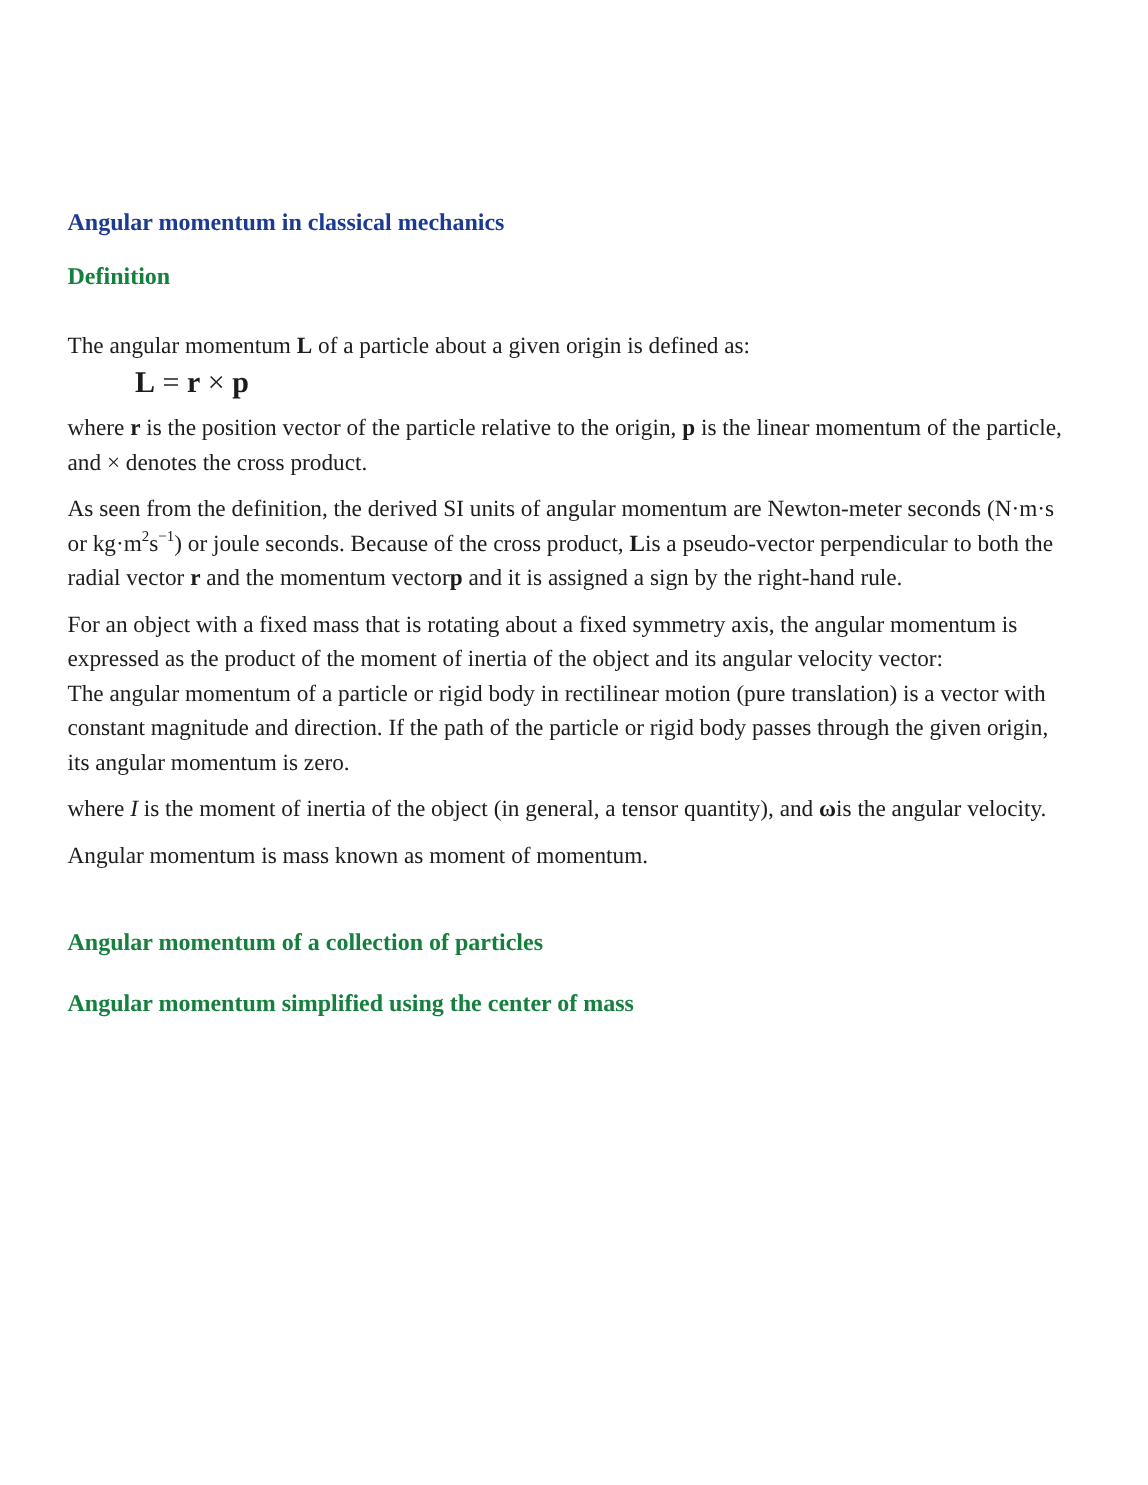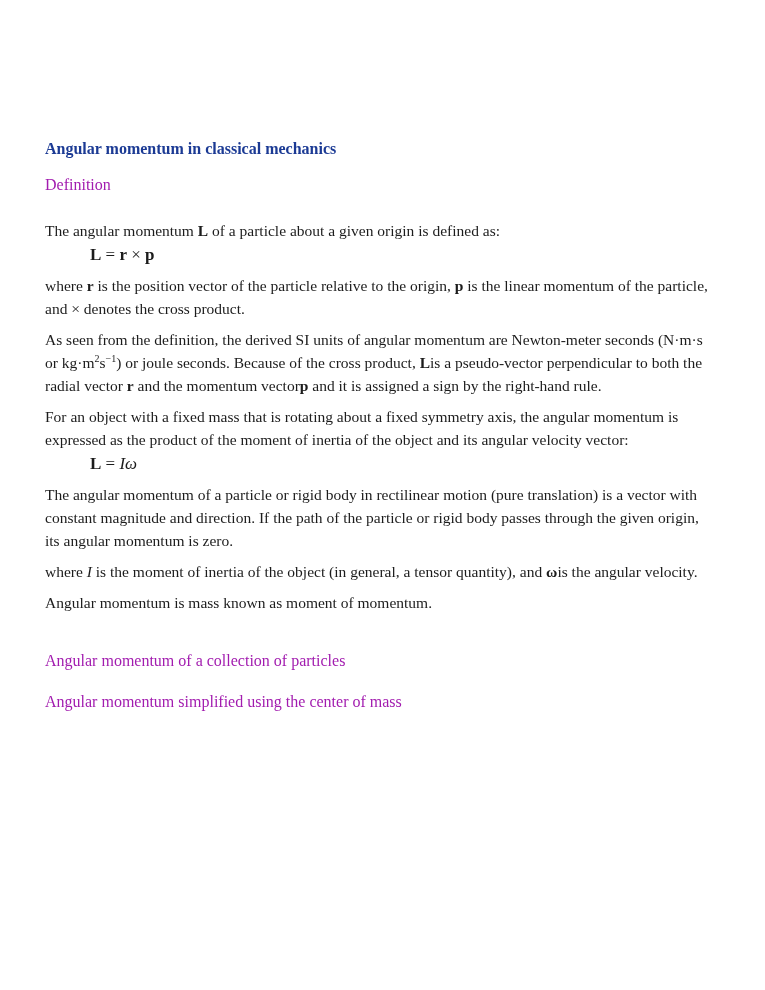--- a/index.html
+++ b/index.html
@@ -17,37 +17,37 @@
   }
   .doc-title {
     font-size: 16px;
     font-weight: bold;
     color: #1b3a94;
     margin: 0 0 15px 0;
     line-height: 20px;
   }
   .sec-heading {
     font-size: 16px;
-    font-weight: normal;
-    color: #a21caf;
+    font-weight: bold;
+    color: #15803d;
     margin: 0 0 24px 0;
     line-height: 21px;
   }
   .sec-heading.spaced-top { margin-top: 36px; margin-bottom: 20px; }
   .sec-heading.tight-top  { margin-top: 0;  margin-bottom: 20px; }
   p.body-par {
     margin: 0 0 8px 0;
     line-height: 23px;
     width: 667px;
   }
   p.no-gap { margin-bottom: 0; }
   .formula {
     margin: 0 0 6px 0;
     padding-left: 45px;
-    font-size: 17px;
+    font-size: 20px;
     line-height: 26px;
     font-weight: bold;
   }
   .formula .op { font-weight: normal; }
   .b { font-weight: bold; }
   .i { font-style: italic; }
   sup { font-size: 10px; line-height: 0; }
 </style>
 </head>
 <body>
@@ -61,21 +61,20 @@
   <p class="body-par no-gap"><span>The angular momentum </span><span class="b">L</span><span> of a particle about a given origin is defined as:</span></p>
 
   <div class="formula"><span class="b">L</span><span class="op"> = </span><span class="b">r</span><span class="op"> × </span><span class="b">p</span></div>
 
   <p class="body-par"><span>where </span><span class="b">r</span><span> is the position vector of the particle relative to the origin, </span><span class="b">p</span><span> is the linear momentum of the particle, and × denotes the cross product.</span></p>
 
   <p class="body-par"><span>As seen from the definition, the derived SI units of angular momentum are Newton-meter seconds (N·m·s or kg·m</span><sup>2</sup><span>s</span><sup>−1</sup><span>) or joule seconds. Because of the cross product, </span><span class="b">L</span><span>is a pseudo-vector perpendicular to both the radial vector </span><span class="b">r</span><span> and the momentum vector</span><span class="b">p</span><span> and it is assigned a sign by the right-hand rule.</span></p>
 
   <p class="body-par no-gap">For an object with a fixed mass that is rotating about a fixed symmetry axis, the angular momentum is expressed as the product of the moment of inertia of the object and its angular velocity vector:</p>
 
-  <div class="formula"><span class="b">L</span><span class="op"> = </span><span class="op i">Iω</span></div>
 
   <p class="body-par">The angular momentum of a particle or rigid body in rectilinear motion (pure translation) is a vector with constant magnitude and direction. If the path of the particle or rigid body passes through the given origin, its angular momentum is zero.</p>
 
   <p class="body-par"><span>where </span><span class="i">I</span><span> is the moment of inertia of the object (in general, a tensor quantity), and </span><span class="b">ω</span><span>is the angular velocity.</span></p>
 
   <p class="body-par">Angular momentum is mass known as moment of momentum.</p>
 
   <h2 class="sec-heading spaced-top">Angular momentum of a collection of particles</h2>
 
 

